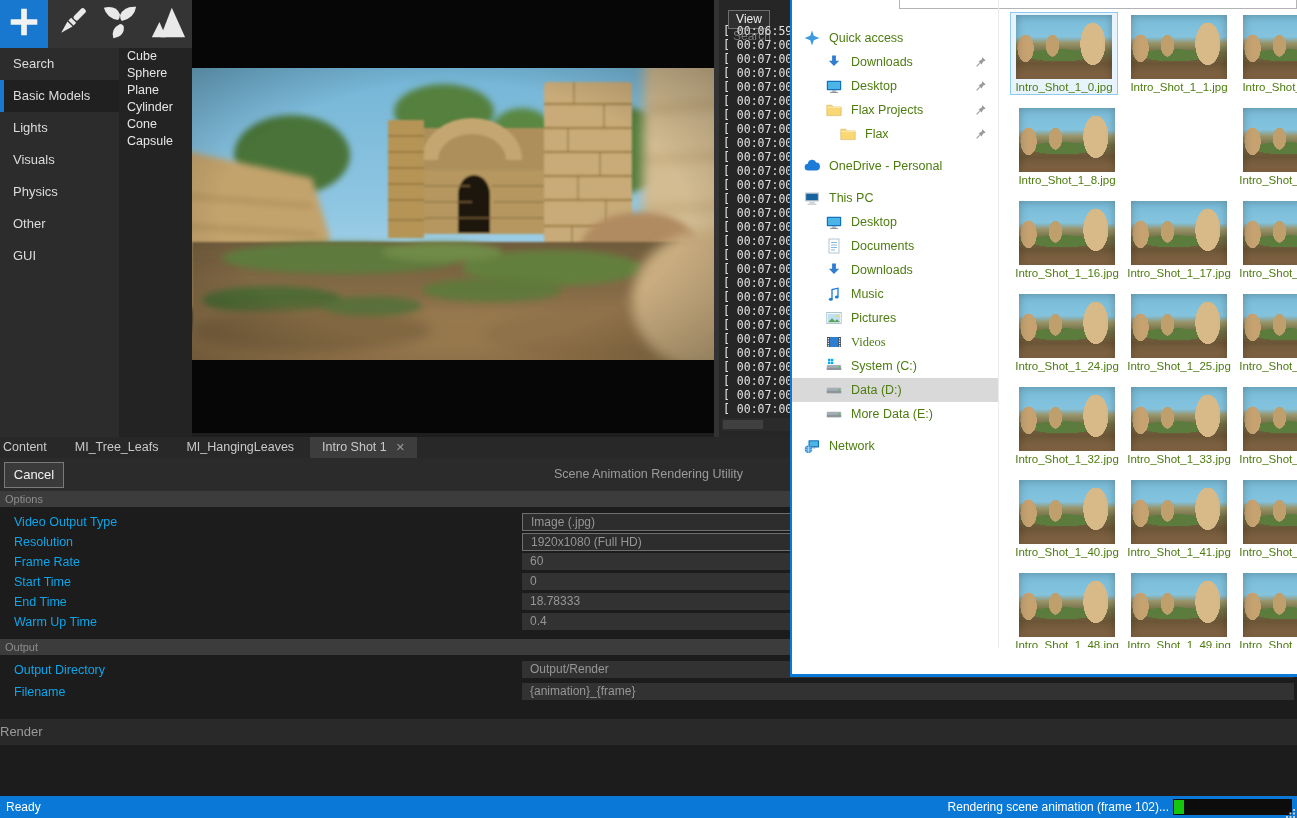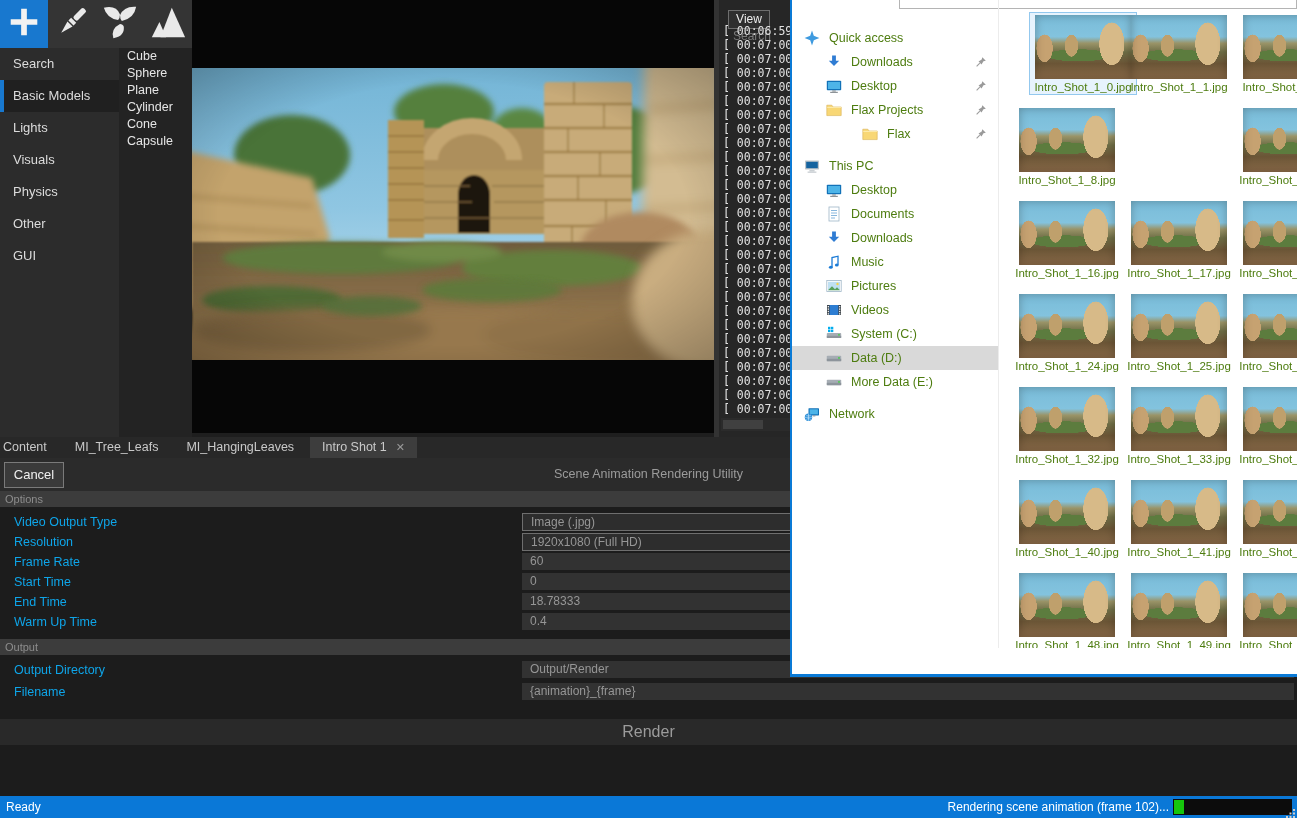--- a/index.html
+++ b/index.html
@@ -37,21 +37,21 @@
   
   .sar{left:0;top:458px;width:1297px;height:338px;background:#1c1c1c;}
   .sar-head{position:absolute;left:0;top:0;width:100%;height:33px;background:#2b2b2b;}
   .cancel{position:absolute;left:4px;top:4px;width:58px;height:24px;background:#3a3a3a;border:1px solid #7a7a7a;color:#f0f0f0;font-size:13px;text-align:center;line-height:23px;}
   .sar-title{position:absolute;left:0;top:0;width:100%;text-align:center;line-height:32px;color:#9b9b9b;font-size:12.5px;}
   .sec-head{position:absolute;left:0;width:100%;height:16px;background:#3c3c3c;color:#8d8d8d;font-size:11px;line-height:16px;padding-left:5px;box-sizing:border-box;}
   .sar-row{position:absolute;left:0;width:100%;height:20px;}
   .sar-row .lbl{position:absolute;left:14px;top:0;color:#0ea5e9;font-size:12.5px;line-height:20px;}
   .sar-row .field{position:absolute;left:522px;right:3px;top:1px;height:17px;line-height:17px;font-size:12px;color:#969696;padding-left:8px;background:#323232;}
   .sar-row .field.dropdown{background:#2d2d2d;border:1px solid #6e6e6e;height:16px;line-height:16px;}
-  .render-bar{position:absolute;left:0;top:261px;width:100%;height:26px;background:#292929;color:#9b9b9b;font-size:16px;text-align:center;line-height:26px;}
+  .render-bar{position:absolute;left:0;top:261px;width:100%;height:26px;background:#292929;color:#9b9b9b;font-size:13px;text-align:left;line-height:26px;}
   
   .statusbar{left:0;top:796px;width:1297px;height:22px;background:#0a78d7;color:#fff;font-size:12px;}
   .sb-left{position:absolute;left:6px;line-height:22px;}
   .sb-task{position:absolute;right:128px;line-height:22px;}
   .progress{position:absolute;left:1173px;top:3px;width:119px;height:16px;background:#0c0c0c;}
   .progress-fill{position:absolute;left:1px;top:1px;height:14px;background:#16c60c;}
   .grip{position:absolute;right:1px;bottom:1px;width:10px;height:10px;}
   
   .explorer{left:790px;top:0;width:507px;height:677px;background:#fff;border-left:2px solid #0a7ad6;border-bottom:3px solid #0a7ad6;box-sizing:border-box;z-index:40;color:#4d7c0f;}
   .x-search{position:absolute;left:107px;top:0;width:396px;height:8px;background:#fff;border:1px solid #b4b4b4;border-top:none;}
@@ -392,36 +392,44 @@
               <path d="M0.8 3.2h5l1.4 1.8h8v8.6H0.8z" fill="#f8d775" stroke="#d9b052" stroke-width="0.6"></path>
               <path d="M1.2 5.4h14" stroke="#fdeeb8" stroke-width="0.9"></path>
             </svg>
           </span>
           <span>Flax Projects</span>
           <span class="pin"><svg viewBox="0 0 16 16">
               <path d="M9.5 2.5 13.5 6.5 10.8 7.2 8.6 10.8 5.2 7.4 8.8 5.2z" fill="#9a9a9a"></path>
               <path d="M6.6 9.4 3 13" stroke="#9a9a9a" stroke-width="1.2" fill="none"></path>
             </svg></span>
         </div>
-        <div class="nav-item" style="padding-left: 34px; margin-left: 36px;">
+        <div class="nav-item" style="padding-left: 48px;">
           <span class="nico">
             <svg viewBox="0 0 16 16">
               <path d="M0.8 3.2h5l1.4 1.8h8v8.6H0.8z" fill="#f8d775" stroke="#d9b052" stroke-width="0.6"></path>
               <path d="M1.2 5.4h14" stroke="#fdeeb8" stroke-width="0.9"></path>
             </svg>
           </span>
           <span>Flax</span>
           <span class="pin"><svg viewBox="0 0 16 16">
               <path d="M9.5 2.5 13.5 6.5 10.8 7.2 8.6 10.8 5.2 7.4 8.8 5.2z" fill="#9a9a9a"></path>
               <path d="M6.6 9.4 3 13" stroke="#9a9a9a" stroke-width="1.2" fill="none"></path>
             </svg></span>
         </div>
         <div class="nav-item gap" style="padding-left: 12px;">
           <span class="nico">
             <svg viewBox="0 0 16 16">
+              <path d="M4.2 12.5a3.4 3.4 0 0 1-.3-6.8A4.3 4.3 0 0 1 12.2 4.6 3.6 3.6 0 0 1 11.8 12.5z" fill="#1b7bd6"></path>
+            </svg>
+          </span>
+          <span>OneDrive - Personal</span>
+        </div>
+        <div class="nav-item gap" style="padding-left: 12px;">
+          <span class="nico">
+            <svg viewBox="0 0 16 16">
               <rect x="1" y="2.6" width="14" height="8.8" rx="0.6" fill="#bfc5ca"></rect>
               <rect x="2.2" y="3.8" width="11.6" height="6.4" fill="#15639f"></rect>
               <rect x="5.4" y="12.2" width="5.2" height="1.2" fill="#bfc5ca"></rect>
               <rect x="3.6" y="13.6" width="8.8" height="1.1" fill="#bfc5ca"></rect>
             </svg>
           </span>
           <span>This PC</span>
         </div>
         <div class="nav-item" style="padding-left: 34px;">
           <span class="nico">
@@ -467,21 +475,21 @@
           <span class="nico">
             <svg viewBox="0 0 16 16">
               <rect x="0.8" y="2.5" width="14.4" height="11" fill="#fff" stroke="#9fb6c7" stroke-width="0.8"></rect>
               <rect x="2" y="3.8" width="12" height="8.4" fill="#bfe0f2"></rect>
               <path d="M2 12.2l4-4 3 3 2-2 3 3z" fill="#58a05a"></path>
               <circle cx="11.5" cy="6" r="1.2" fill="#f7d24a"></circle>
             </svg>
           </span>
           <span>Pictures</span>
         </div>
-        <div class="nav-item" style="padding-left: 34px;">
+        <div class="nav-item" style="padding-left: 34px; font-family: Liberation Serif, serif;">
           <span class="nico">
             <svg viewBox="0 0 16 16">
               <rect x="1" y="3" width="14" height="10" fill="#3c4247"></rect>
               <rect x="3.6" y="3" width="8.8" height="10" fill="#2d7dd2"></rect>
               <g fill="#fff">
                 <rect x="1.7" y="4" width="1.2" height="1.4"></rect>
                 <rect x="1.7" y="6.4" width="1.2" height="1.4"></rect>
                 <rect x="1.7" y="8.8" width="1.2" height="1.4"></rect>
                 <rect x="1.7" y="11.2" width="1.2" height="1.4"></rect>
                 <rect x="13.1" y="4" width="1.2" height="1.4"></rect>
@@ -536,21 +544,21 @@
               <rect x="5.6" y="3.3" width="8.3" height="5" fill="#4db4e8"></rect>
               <rect x="8.8" y="9.4" width="2.6" height="1" fill="#8d9398"></rect>
               <circle cx="4.5" cy="11.3" r="3.7" fill="#2d8fd8"></circle>
               <path d="M0.9 11.3h7.2M4.5 7.7v7.2M2.2 9.2c1.5 0.9 3.1 0.9 4.6 0M2.2 13.4c1.5-0.9 3.1-0.9 4.6 0" stroke="#cfe9fb" stroke-width="0.6" fill="none"></path>
             </svg>
           </span>
           <span>Network</span>
         </div>
       </div>
     <div class="contentpane" id="filegrid">
-        <div class="tile selected" style="left: 30px; top: 12px;">
+        <div class="tile selected" style="left: 11px; top: 12px;">
           <div class="thumb"></div>
           <div class="fname">Intro_Shot_1_0.jpg</div>
         </div>
         <div class="tile" style="left: 126px; top: 12px;">
           <div class="thumb"></div>
           <div class="fname">Intro_Shot_1_1.jpg</div>
         </div>
         <div class="tile" style="left: 238px; top: 12px;">
           <div class="thumb"></div>
           <div class="fname">Intro_Shot_1_2.jpg</div>

